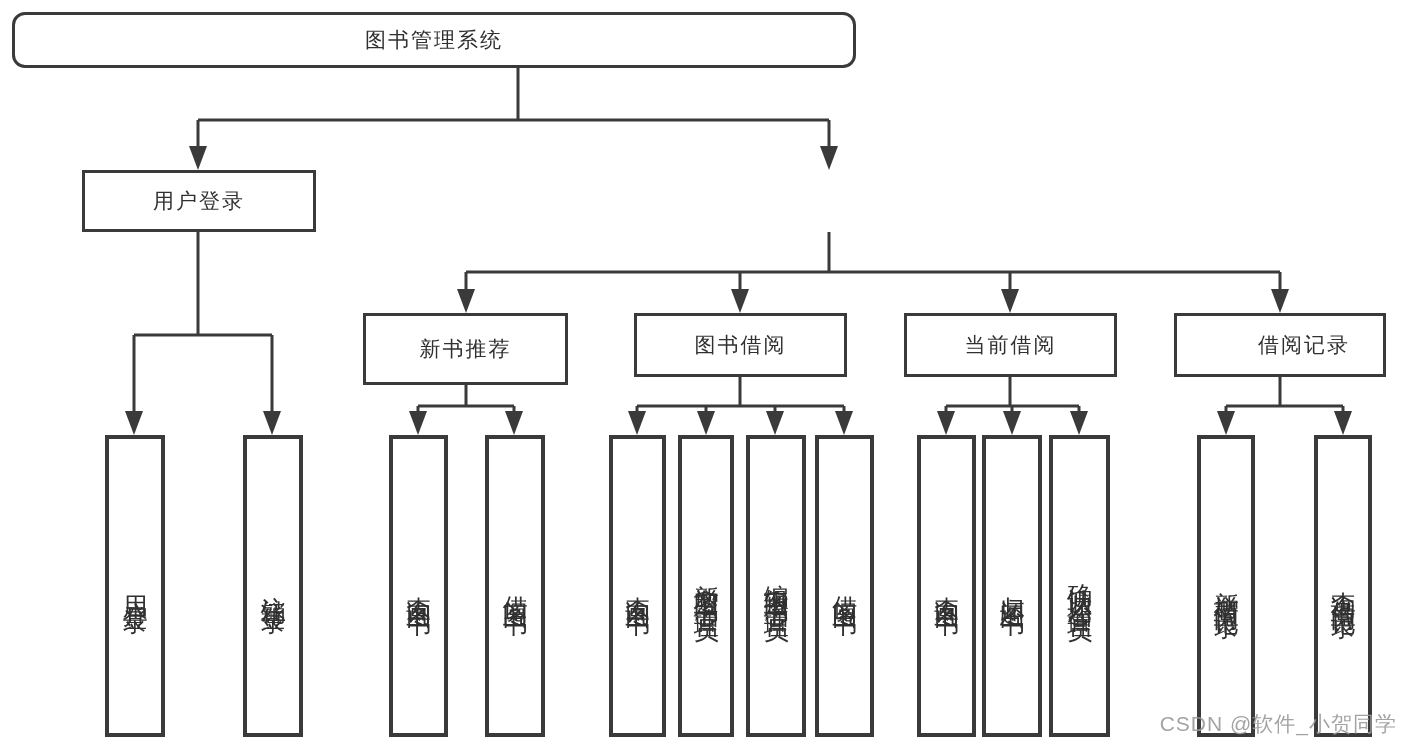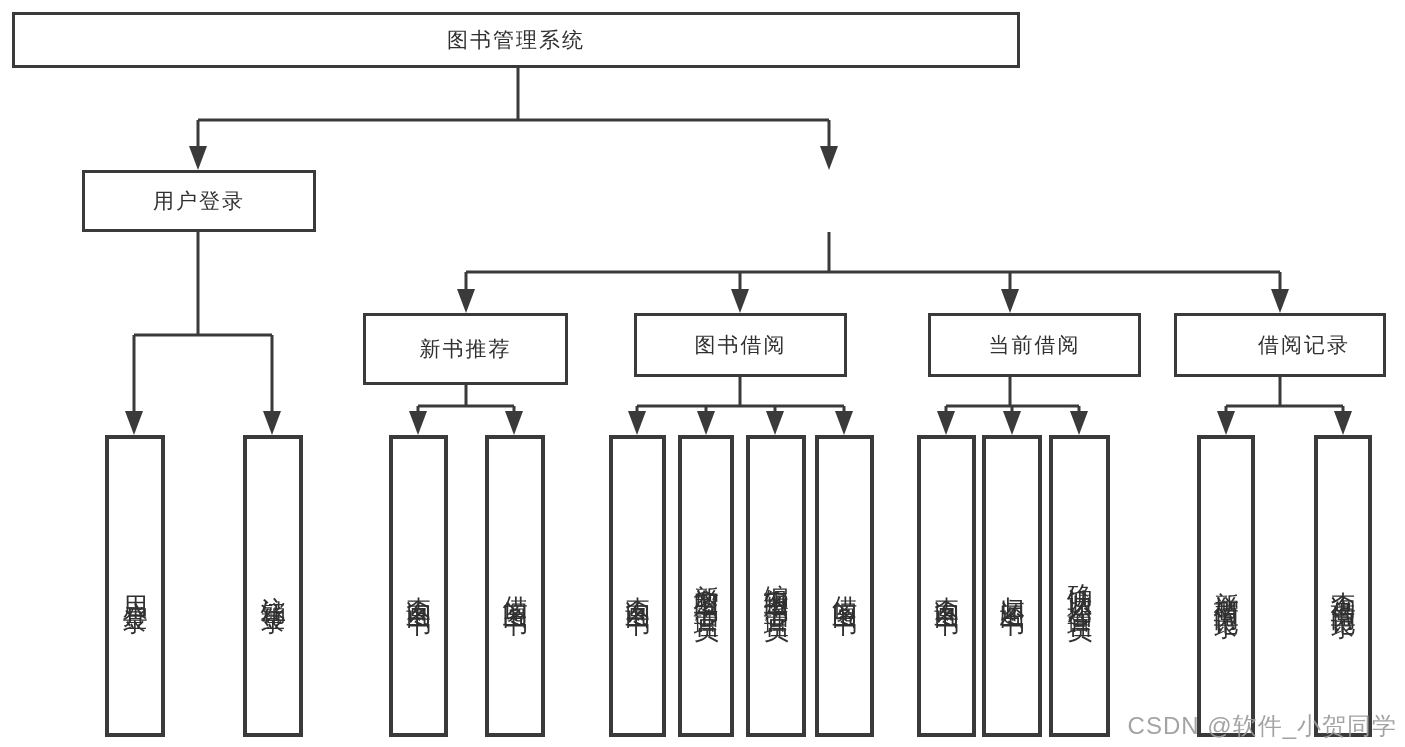--- a/index.html
+++ b/index.html
@@ -39,21 +39,21 @@
     text-orientation:mixed;
     font-size:25px;
     letter-spacing:5px;
     line-height:1.1;
   }
   .watermark{
     position:absolute;
     right:8px;
     top:710px;
     z-index:5;
-    font-size:24px;
+    font-size:21px;
     letter-spacing:1px;
     color:var(--watermark);
     opacity:.92;
     white-space:nowrap;
   }
   path.conn{stroke:var(--line);stroke-width:3;fill:none;}
   polygon.arrow{fill:var(--line);}
 </style>
 </head>
 <body>
@@ -90,27 +90,27 @@
     <polygon class="arrow" points="697,411 715,411 706,435"></polygon>
     <polygon class="arrow" points="766,411 784,411 775,435"></polygon>
     <polygon class="arrow" points="835,411 853,411 844,435"></polygon>
     <polygon class="arrow" points="937,411 955,411 946,435"></polygon>
     <polygon class="arrow" points="1003,411 1021,411 1012,435"></polygon>
     <polygon class="arrow" points="1070,411 1088,411 1079,435"></polygon>
     <polygon class="arrow" points="1217,411 1235,411 1226,435"></polygon>
     <polygon class="arrow" points="1334,411 1352,411 1343,435"></polygon>
   </svg>
 
-  <div class="node hnode" style="left:12px;top:12px;width:1008px;height:56px;">图书管理系统</div>
+  <div class="node hnode" style="left:12px;top:12px;width:844px;height:56px;border-radius:13px;">图书管理系统</div>
 
   <div class="node hnode" style="left:82px;top:170px;width:234px;height:62px;">用户登录</div>
 
   <div class="node hnode" style="left:363px;top:313px;width:205px;height:72px;">新书推荐</div>
   <div class="node hnode" style="left:634px;top:313px;width:213px;height:64px;text-align:center;">图书借阅</div>
-  <div class="node hnode" style="left:904px;top:313px;width:213px;height:64px;margin-left:24px;">当前借阅</div>
+  <div class="node hnode" style="left:904px;top:313px;width:213px;height:64px;">当前借阅</div>
   <div class="node hnode" style="left:1174px;top:313px;width:212px;height:64px;padding-left:48px;">借阅记录</div>
 
   <div class="node vnode" style="left:105px;top:435px;width:60px;height:302px;">用户登录</div>
   <div class="node vnode" style="left:243px;top:435px;width:60px;height:302px;">注销登录</div>
 
   <div class="node vnode" style="left:389px;top:435px;width:59px;height:302px;">查询图书</div>
   <div class="node vnode" style="left:485px;top:435px;width:60px;height:302px;">借阅图书</div>
 
   <div class="node vnode" style="left:609px;top:435px;width:57px;height:302px;">查询图书</div>
   <div class="node vnode" style="left:678px;top:435px;width:56px;height:302px;">新增图书（管理员）</div>

